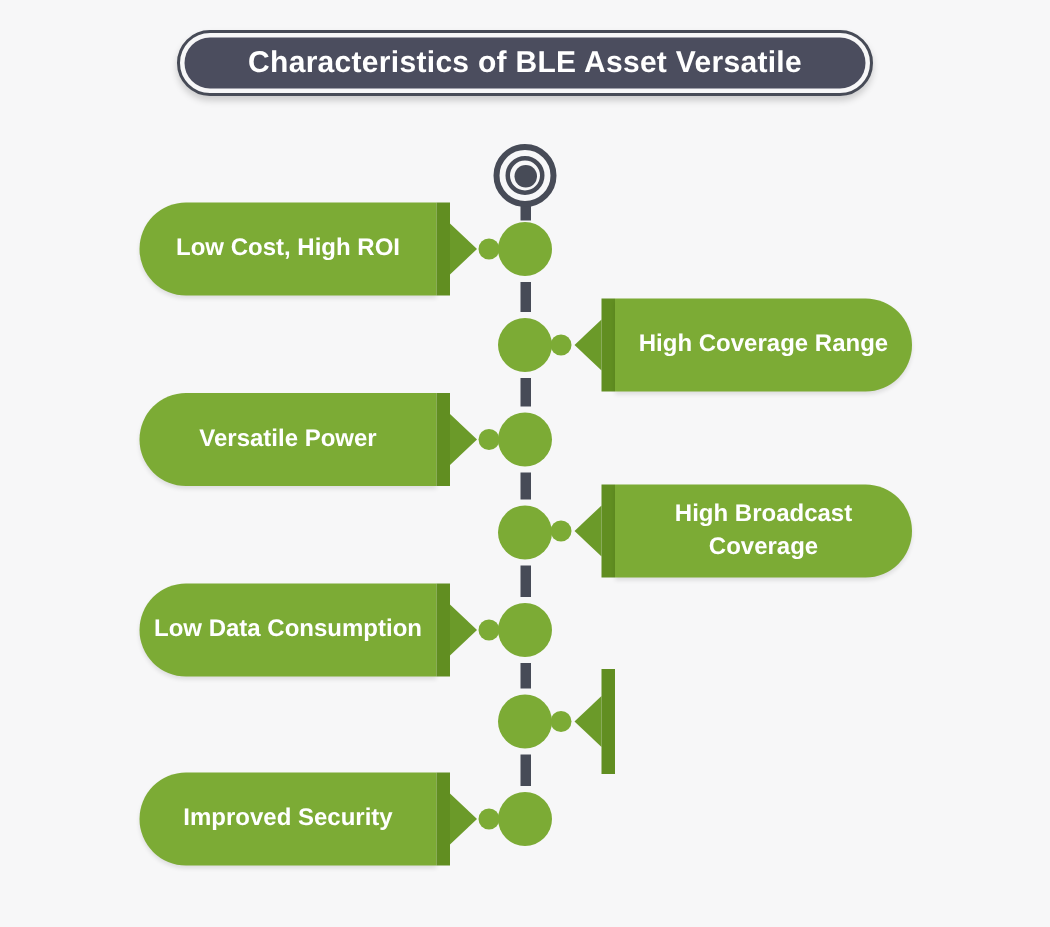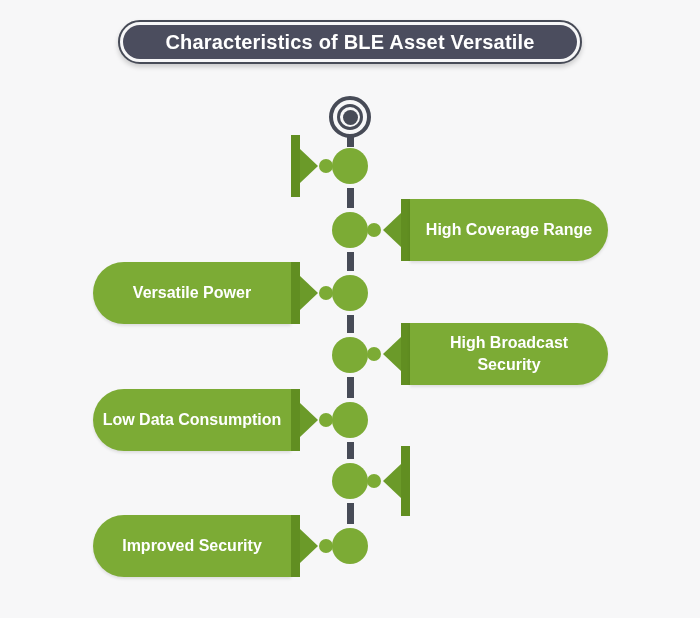--- a/index.html
+++ b/index.html
@@ -142,20 +142,21 @@
 
   <div class="dot" style="left:319px; top:159px;"></div>
   <div class="dot" style="left:367px; top:223px;"></div>
   <div class="dot" style="left:319px; top:286px;"></div>
   <div class="dot" style="left:367px; top:347px;"></div>
   <div class="dot" style="left:319px; top:413px;"></div>
   <div class="dot" style="left:367px; top:474px;"></div>
   <div class="dot" style="left:319px; top:539px;"></div>
 
   <div class="banner left" style="top:135px;">
+    <div class="body">Low Cost, High ROI</div>
     <div class="fold"></div>
     <div class="arrow"></div>
   </div>
   <div class="banner left" style="top:262px;">
     <div class="body">Versatile Power</div>
     <div class="fold"></div>
     <div class="arrow"></div>
   </div>
   <div class="banner left" style="top:389px;">
     <div class="body">Low Data Consumption</div>
@@ -169,21 +170,21 @@
   </div>
 
   <div class="banner right" style="top:199px;">
     <div class="arrow"></div>
     <div class="fold"></div>
     <div class="body">High Coverage Range</div>
   </div>
   <div class="banner right" style="top:323px;">
     <div class="arrow"></div>
     <div class="fold"></div>
-    <div class="body">High Broadcast Security</div>
+    <div class="body">High Broadcast Coverage</div>
   </div>
   <div class="banner right tall" style="top:446px;">
     <div class="arrow"></div>
     <div class="fold"></div>
   </div>
 
 
 </div>
 
 </body></html>

